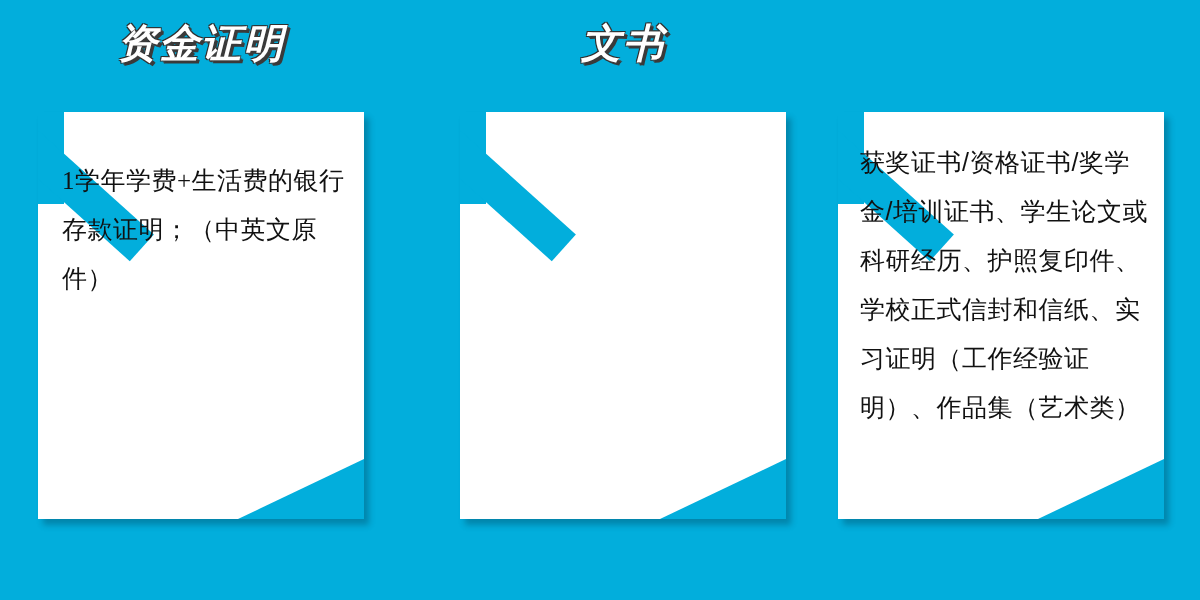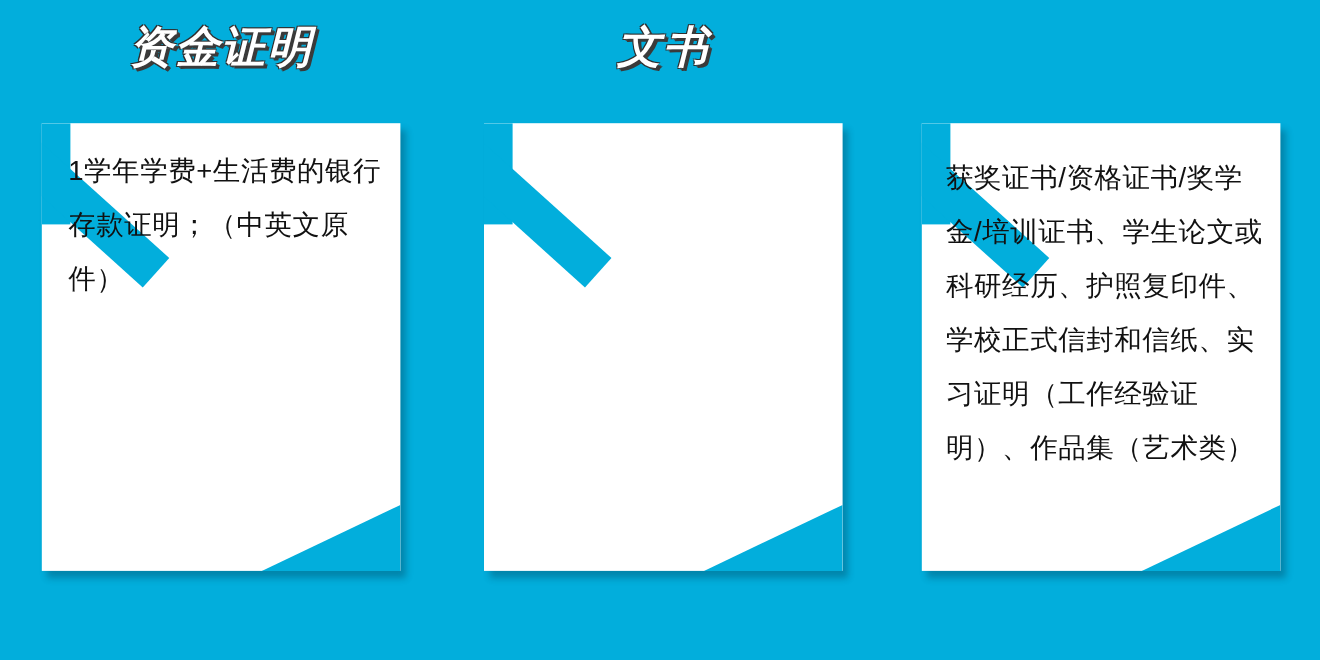--- a/index.html
+++ b/index.html
@@ -22,21 +22,21 @@
   }
 
   .column {
     position: absolute;
     top: 0;
     height: 492px;
   }
 
   
   .col-0 { left: 38px;  width: 326px; }
-  .col-1 { left: 440px; width: 326px; }
+  .col-1 { left: 460px; width: 326px; }
   .col-2 { left: 838px; width: 326px; }
 
   
   .card-title {
     position: absolute;
     top: 16px;
     left: 0;
     width: 326px;
     text-align: center;
     font-size: 40px;
@@ -105,21 +105,21 @@
     left: 24px;
     right: 18px;
     font-size: 25px;
     line-height: 49px;
     color: #111111;
     font-weight: 400;
     letter-spacing: 0.5px;
     white-space: pre-wrap;
     word-break: break-all;
   }
-  .card-0 .card-text { top: 20px; left: 24px; right: 14px; }
+  .card-0 .card-text { top: 44px; left: 24px; right: 14px; font-family: Liberation Serif, serif; }
   .card-1 .card-text { top: 28px; left: 24px; right: 14px; }
   .card-2 .card-text { top: 26px; left: 22px; right: 12px; }
 </style>
 </head>
 <body>
 
 <div id="board">
 
   <div class="column col-0">
     <div class="card-title">资金证明</div>

